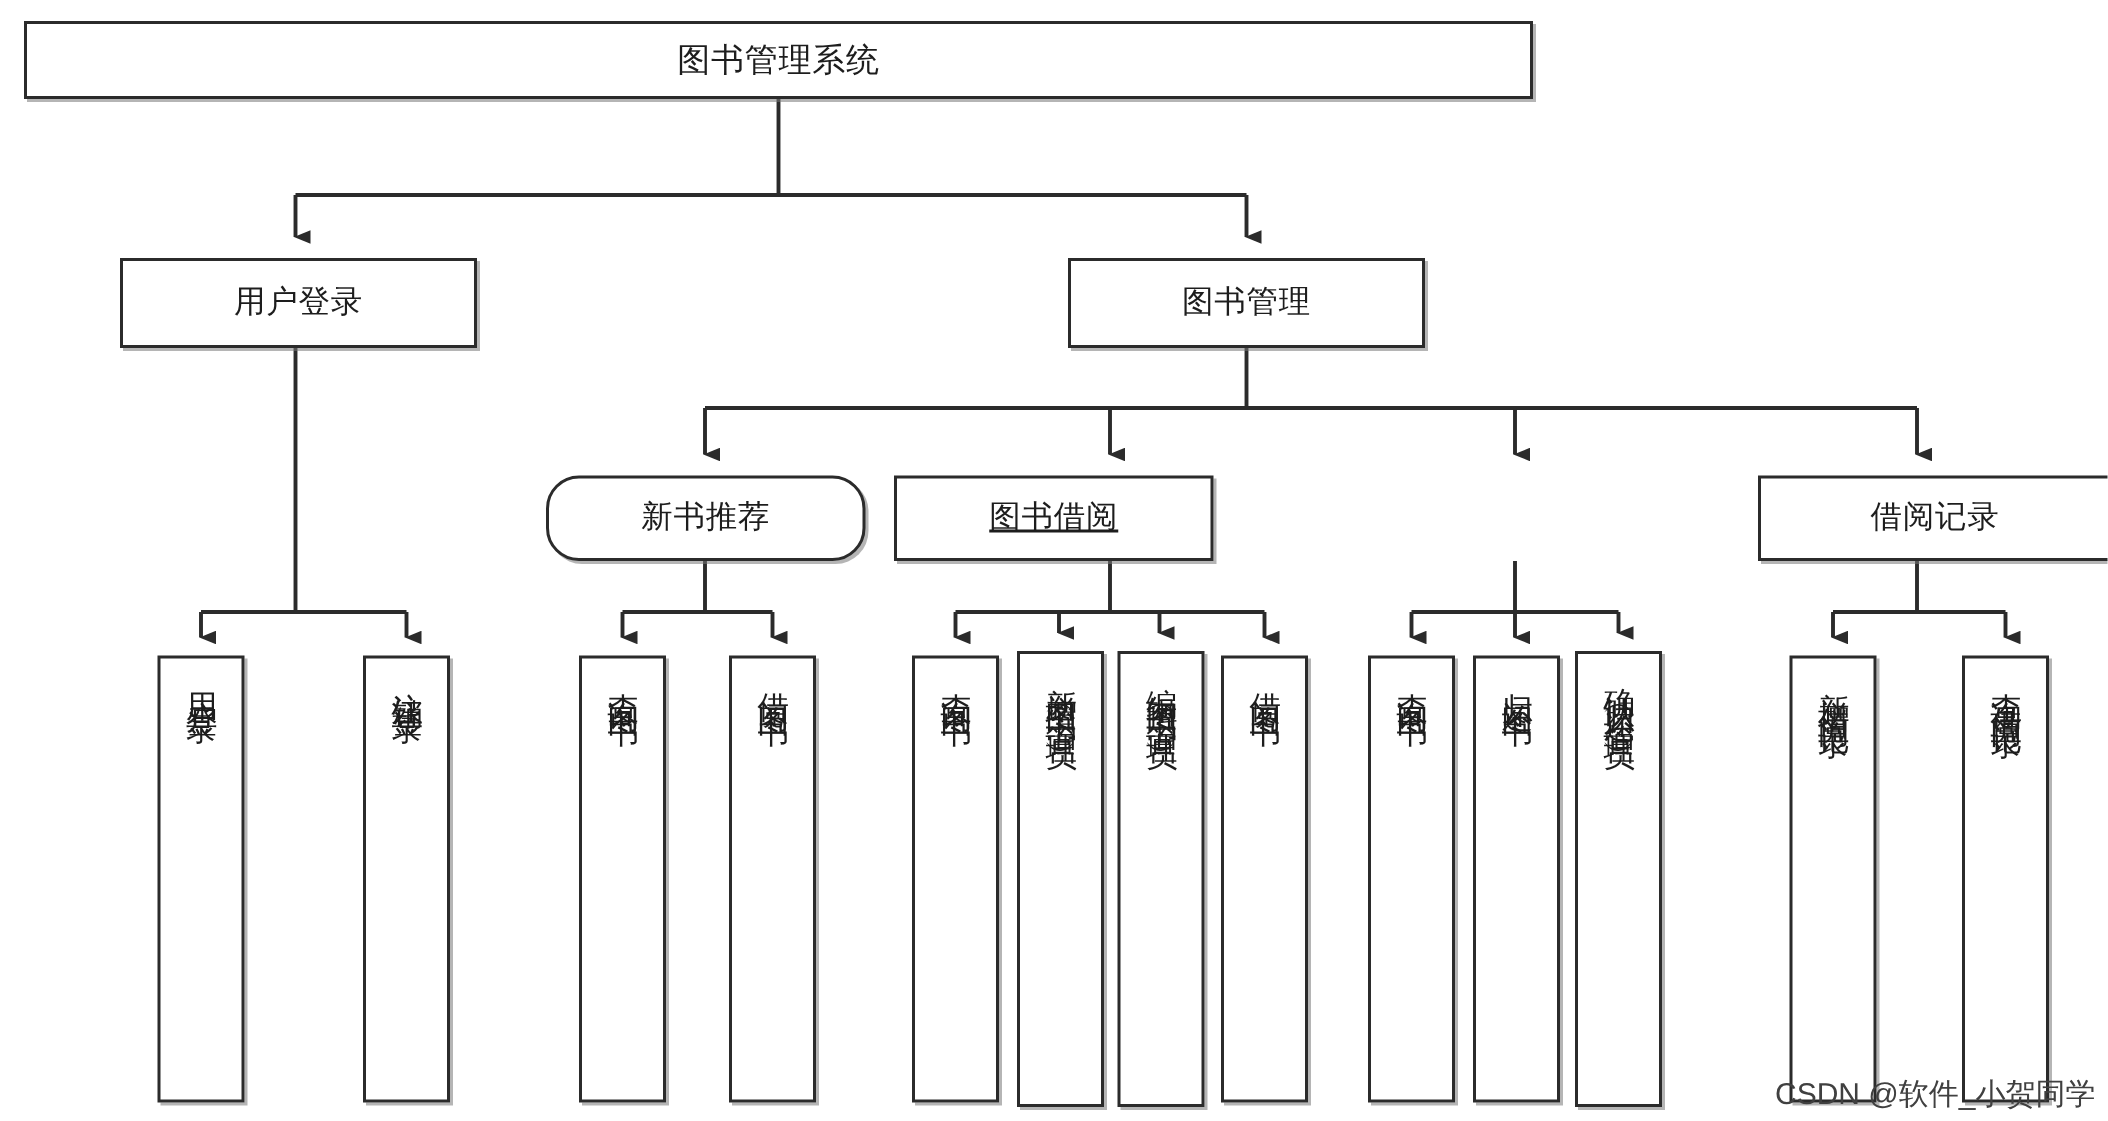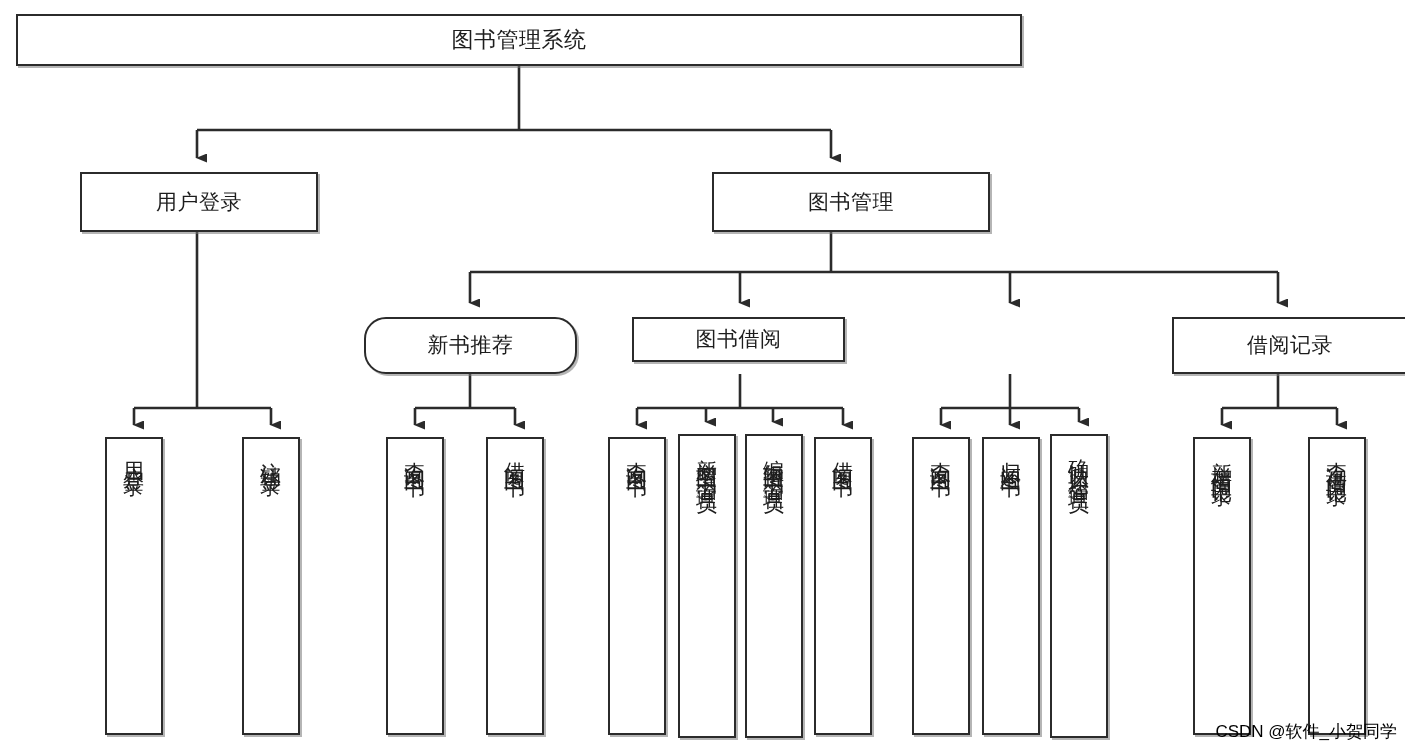--- a/index.html
+++ b/index.html
@@ -49,22 +49,22 @@
     text-orientation:upright;
     font-size:21px;
     letter-spacing:5px;
     line-height:1;
   }
 
   .watermark{
     position:absolute;
     right:8px;
     bottom:4px;
-    font-size:17px;
-    color:#000000;
+    font-size:20px;
+    color:#404040;
     white-space:nowrap;
     pointer-events:none;
   }
   svg.links{position:absolute;left:0;top:0;width:1405px;height:747px;pointer-events:none;}
   svg.links path,svg.links line{stroke:#2b2b2b;stroke-width:2.6;fill:none;}
 </style>
 </head>
 <body>
 
 <div id="diagram">
@@ -117,28 +117,28 @@
     <line x1="1337" y1="408" x2="1337" y2="425" marker-end="url(#arrowhead)"></line>
   </svg>
 
   <div class="node horiz root" style="left:16px;top:14px;width:1006px;height:52px;">
     <span class="label">图书管理系统</span>
   </div>
 
   <div class="node horiz" style="left:80px;top:172px;width:238px;height:60px;">
     <span class="label">用户登录</span>
   </div>
-  <div class="node horiz" style="left:712px;top:172px;width:278px;height:60px;">
+  <div class="node horiz" style="left:712px;top:172px;width:238px;height:60px;">
     <span class="label">图书管理</span>
   </div>
 
   <div class="node horiz" style="left:364px;top:317px;width:213px;height:57px;border-radius:22px;">
     <span class="label">新书推荐</span>
   </div>
-  <div class="node horiz" style="left:632px;top:317px;width:213px;height:45px;">
+  <div class="node horiz" style="left:596px;top:317px;width:213px;height:57px;text-decoration:underline;">
     <span class="label">图书借阅</span>
   </div>
   <div class="node horiz" style="left:1172px;top:317px;width:236px;height:57px;">
     <span class="label">借阅记录</span>
   </div>
 
   <div class="node vert" style="left:105px;top:437px;width:58px;height:298px;">
     <span class="label">用户登录</span>
   </div>
   <div class="node vert" style="left:242px;top:437px;width:58px;height:298px;">

